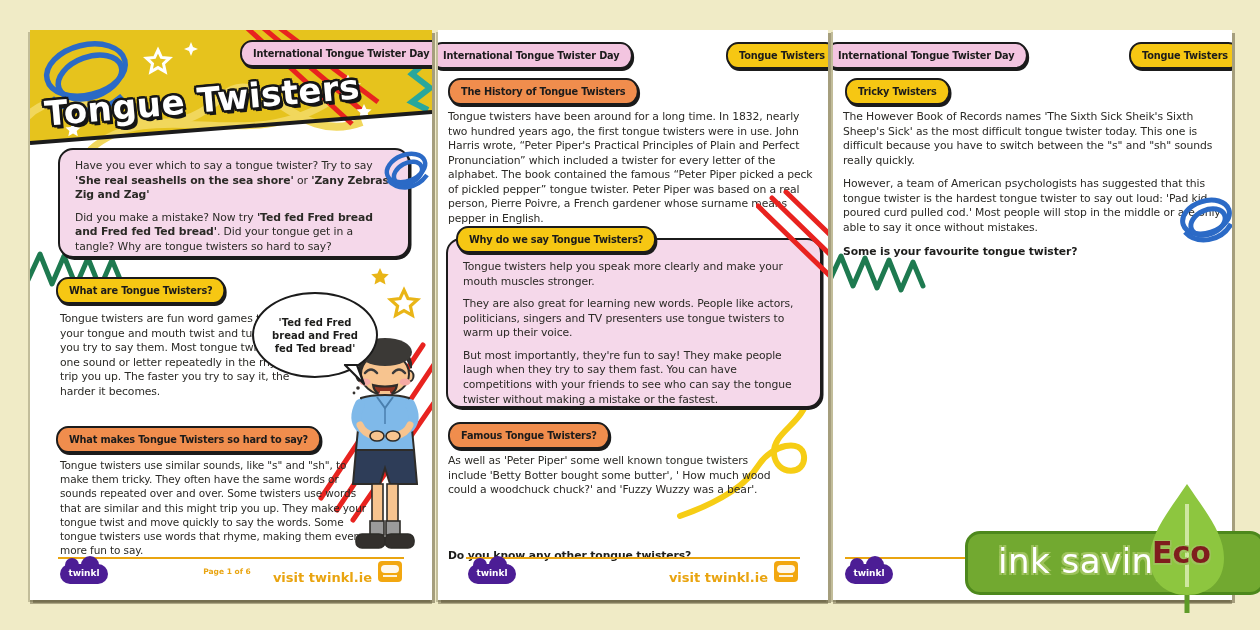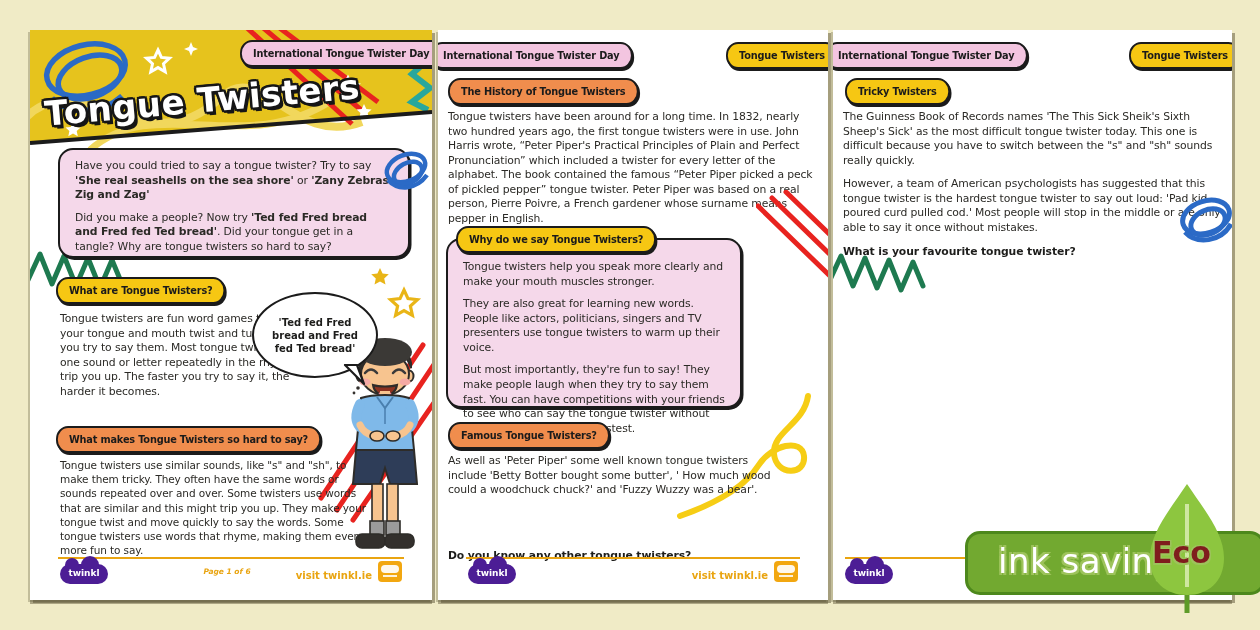--- a/index.html
+++ b/index.html
@@ -39,22 +39,22 @@
   .bubble{position:absolute;left:222px;top:262px;width:126px;height:86px;background:#fff;
       border:2.5px solid #1b1b1b;border-radius:50%;display:flex;align-items:center;justify-content:center;
       text-align:center;font-size:10px;font-weight:bold;color:#1d1d1b;line-height:1.3;
       padding:8px 12px;z-index:3;}
 
   .footer-line{position:absolute;left:28px;right:28px;top:527px;height:2px;background:#e9a410;z-index:2;}
   .cloud{position:absolute;left:30px;top:534px;width:48px;height:20px;background:#4c1d95;border-radius:10px;z-index:2;}
   .cloud::before{content:"";position:absolute;left:5px;top:-6px;width:14px;height:14px;border-radius:50%;background:inherit;}
   .cloud::after{content:"";position:absolute;left:21px;top:-8px;width:18px;height:18px;border-radius:50%;background:inherit;}
   .cloud-txt{position:absolute;left:0;right:0;top:4px;text-align:center;color:#fff;font-size:9px;font-weight:bold;z-index:1;}
-  .pagenum{position:absolute;left:0;right:8px;top:537px;text-align:center;font-size:7.5px;font-weight:bold;color:#e9a410;z-index:2;font-style:italic;}
-  .visit{position:absolute;right:60px;top:540px;font-size:10px;font-weight:bold;color:#e9a410;z-index:2;}
+  .pagenum{position:absolute;left:0;right:8px;top:537px;text-align:center;font-size:7.5px;font-weight:bold;color:#e9a410;z-index:2;}
+  .visit{position:absolute;right:60px;top:540px;font-size:13px;font-weight:bold;color:#e9a410;z-index:2;}
   .visit-badge{position:absolute;right:30px;top:531px;width:24px;height:21px;background:#f2a710;border-radius:4px;z-index:2;}
   .visit-badge::before{content:"";display:block;margin:4px 3px 0;height:8px;border-radius:5px;background:#fff;opacity:.92;}
   .visit-badge::after{content:"";display:block;margin:2px 5px 0;height:2px;background:#fff;opacity:.85;}
 
   .eco-badge{position:absolute;left:965px;top:531px;width:300px;height:64px;background:#72a930;
       border:3px solid #4d881c;border-radius:15px;z-index:10;}
   .eco-ink{position:absolute;left:30px;top:7px;font-size:34px;color:#fff;letter-spacing:.5px;
       text-shadow:-2px -2px 0 #9dc35b,2px -2px 0 #9dc35b,-2px 2px 0 #9dc35b,2px 2px 0 #9dc35b;}
   .eco-leaf{position:absolute;left:1128px;top:482px;z-index:11;}
   .eco-word{position:absolute;left:1152px;top:535px;width:80px;font-size:30px;font-weight:bold;color:#7f1d1d;z-index:12;
@@ -96,22 +96,22 @@
     <div class="pill pill--pink" style="left:210px;top:10px;">
       <span>International Tongue Twister Day</span>
     </div>
     <div class="main-title">Tongue Twisters</div>
 
     <svg class="deco deco--under" style="left:-4px;top:214px" width="102" height="52" viewBox="0 0 102 52">
       <polyline points="2,36 14,10 26,40 38,12 50,42 62,14 74,44 86,16 96,40" stroke="#1e7a50" stroke-width="5" fill="none" stroke-linecap="round" stroke-linejoin="round"></polyline>
     </svg>
 
     <div class="pinkbox" style="left:28px;top:118px;width:352px;height:110px;padding:9px 15px;">
-      <p><span>Have you could tried to say a tongue twister? Try to say </span><strong>'She real seashells on the sea shore'</strong><span> or </span><strong>'Zany Zebras Zig and Zag'</strong></p>
-      <p><span>Did you make a people? Now try </span><strong>'Ted fed Fred bread and Fred fed Ted bread'</strong><span>. Did your tongue get in a tangle?  Why are tongue twisters so hard to say?</span></p>
+      <p><span>Have you ever which to say a tongue twister? Try to say </span><strong>'She real seashells on the sea shore'</strong><span> or </span><strong>'Zany Zebras Zig and Zag'</strong></p>
+      <p><span>Did you make a mistake? Now try </span><strong>'Ted fed Fred bread and Fred fed Ted bread'</strong><span>. Did your tongue get in a tangle?  Why are tongue twisters so hard to say?</span></p>
     </div>
 
     <svg class="deco" style="left:350px;top:114px" width="54" height="54" viewBox="0 0 54 54">
       <g stroke="#2b6ac6" stroke-width="4.5" fill="none">
         <ellipse cx="26" cy="24" rx="20" ry="13" transform="rotate(-22 26 24)"></ellipse>
         <ellipse cx="28" cy="29" rx="15" ry="10" transform="rotate(-28 28 29)"></ellipse>
         <path d="M8,36 C18,47 36,46 47,31"></path>
       </g>
     </svg>
 
@@ -192,21 +192,21 @@
     </div>
     <div class="pill pill--yellow" style="left:288px;top:12px;">
       <span>Tongue Twisters</span>
     </div>
 
     <div class="pill pill--orange" style="left:10px;top:48px;">
       <span>The History of Tongue Twisters</span>
     </div>
     <div class="txt" style="left:10px;top:80px;width:372px;">Tongue twisters have been around for a long time. In 1832, nearly two hundred years ago, the first tongue twisters were in use. John Harris wrote, “Peter Piper's Practical Principles of Plain and Perfect Pronunciation” which included a twister for every letter of the alphabet. The book contained the famous “Peter Piper picked a peck of pickled pepper” tongue twister.  Peter Piper was based on a real person, Pierre Poivre, a French gardener whose surname means pepper in English.</div>
 
-    <div class="pinkbox" style="left:8px;top:208px;width:296px;height:170px;padding:20px 15px 8px;">
+    <div class="pinkbox" style="left:8px;top:208px;width:376px;height:170px;padding:20px 15px 8px;">
       <p>Tongue twisters help you speak more clearly and make your mouth muscles stronger.</p>
       <p>They are also great for learning new words. People like actors, politicians, singers and TV presenters use tongue twisters to warm up their voice.</p>
       <p>But most importantly, they're fun to say! They make people laugh when they try to say them fast. You can have competitions with your friends to see who can say the tongue twister without making a mistake or the fastest.</p>
     </div>
     <div class="pill pill--yellow" style="left:18px;top:196px;">
       <span>Why do we say Tongue Twisters?</span>
     </div>
 
     <svg class="deco" style="left:318px;top:160px;z-index:5" width="95" height="92" viewBox="0 0 95 92">
       <g stroke="#e8231f" stroke-width="5" stroke-linecap="round">
@@ -240,23 +240,23 @@
     </div>
     <div class="pill pill--yellow" style="left:296px;top:12px;">
       <span>Tongue Twisters</span>
     </div>
 
     <div class="pill pill--yellow" style="left:12px;top:48px;">
       <span>Tricky Twisters</span>
     </div>
 
     <div class="txt" style="left:10px;top:80px;width:378px;">
-      <p>The Guinness Book of Records names 'The This Sick Sheik's Sixth Sheep's Sick' as the most difficult tongue twister today. This one is difficult because you have to switch between the "s" and "sh" sounds really quickly.</p>
+      <p>The However Book of Records names 'The Sixth Sick Sheik's Sixth Sheep's Sick' as the most difficult tongue twister today. This one is difficult because you have to switch between the "s" and "sh" sounds really quickly.</p>
       <p>However, a team of American psychologists has suggested that this tongue twister is the hardest tongue twister to say out loud: 'Pad kid poured curd pulled cod.' Most people will stop in the middle or are only able to say it once without mistakes.</p>
-      <p class="bold-q">What is your favourite tongue twister?</p>
+      <p class="bold-q">Some is your favourite tongue twister?</p>
     </div>
 
     <svg class="deco deco--under" style="left:-6px;top:218px" width="100" height="52" viewBox="0 0 100 52">
       <polyline points="2,34 14,8 26,38 38,10 50,40 62,12 74,42 86,14 96,38" stroke="#1e7a50" stroke-width="5" fill="none" stroke-linecap="round" stroke-linejoin="round"></polyline>
     </svg>
     <svg class="deco" style="left:342px;top:158px" width="64" height="64" viewBox="0 0 64 64">
       <g stroke="#2b6ac6" stroke-width="5" fill="none">
         <ellipse cx="31" cy="29" rx="24" ry="16" transform="rotate(-18 31 29)"></ellipse>
         <ellipse cx="33" cy="34" rx="18" ry="12" transform="rotate(-24 33 34)"></ellipse>
         <path d="M10,44 C22,57 46,54 56,36"></path>

